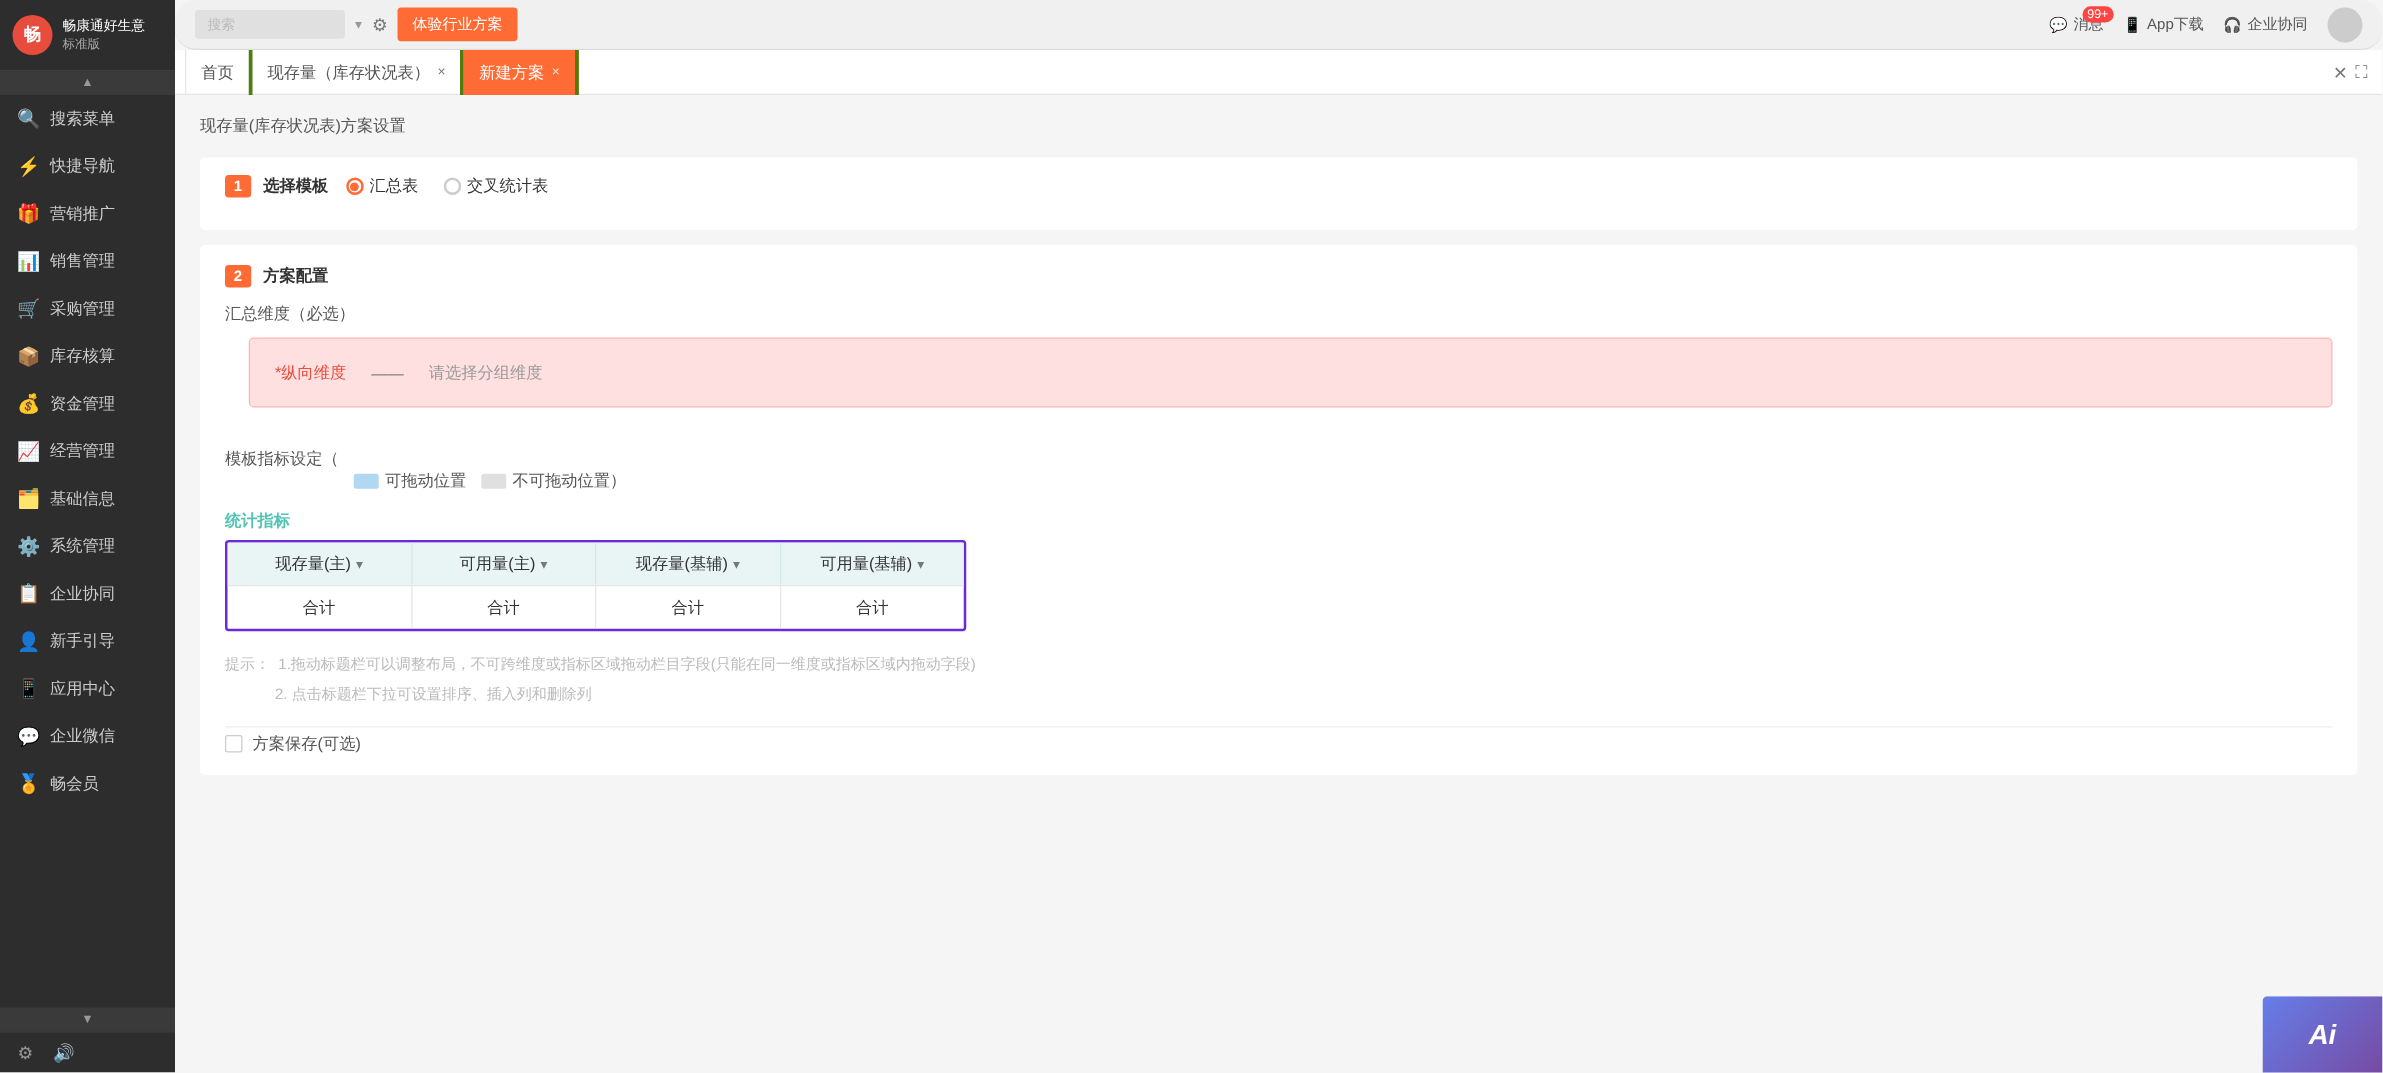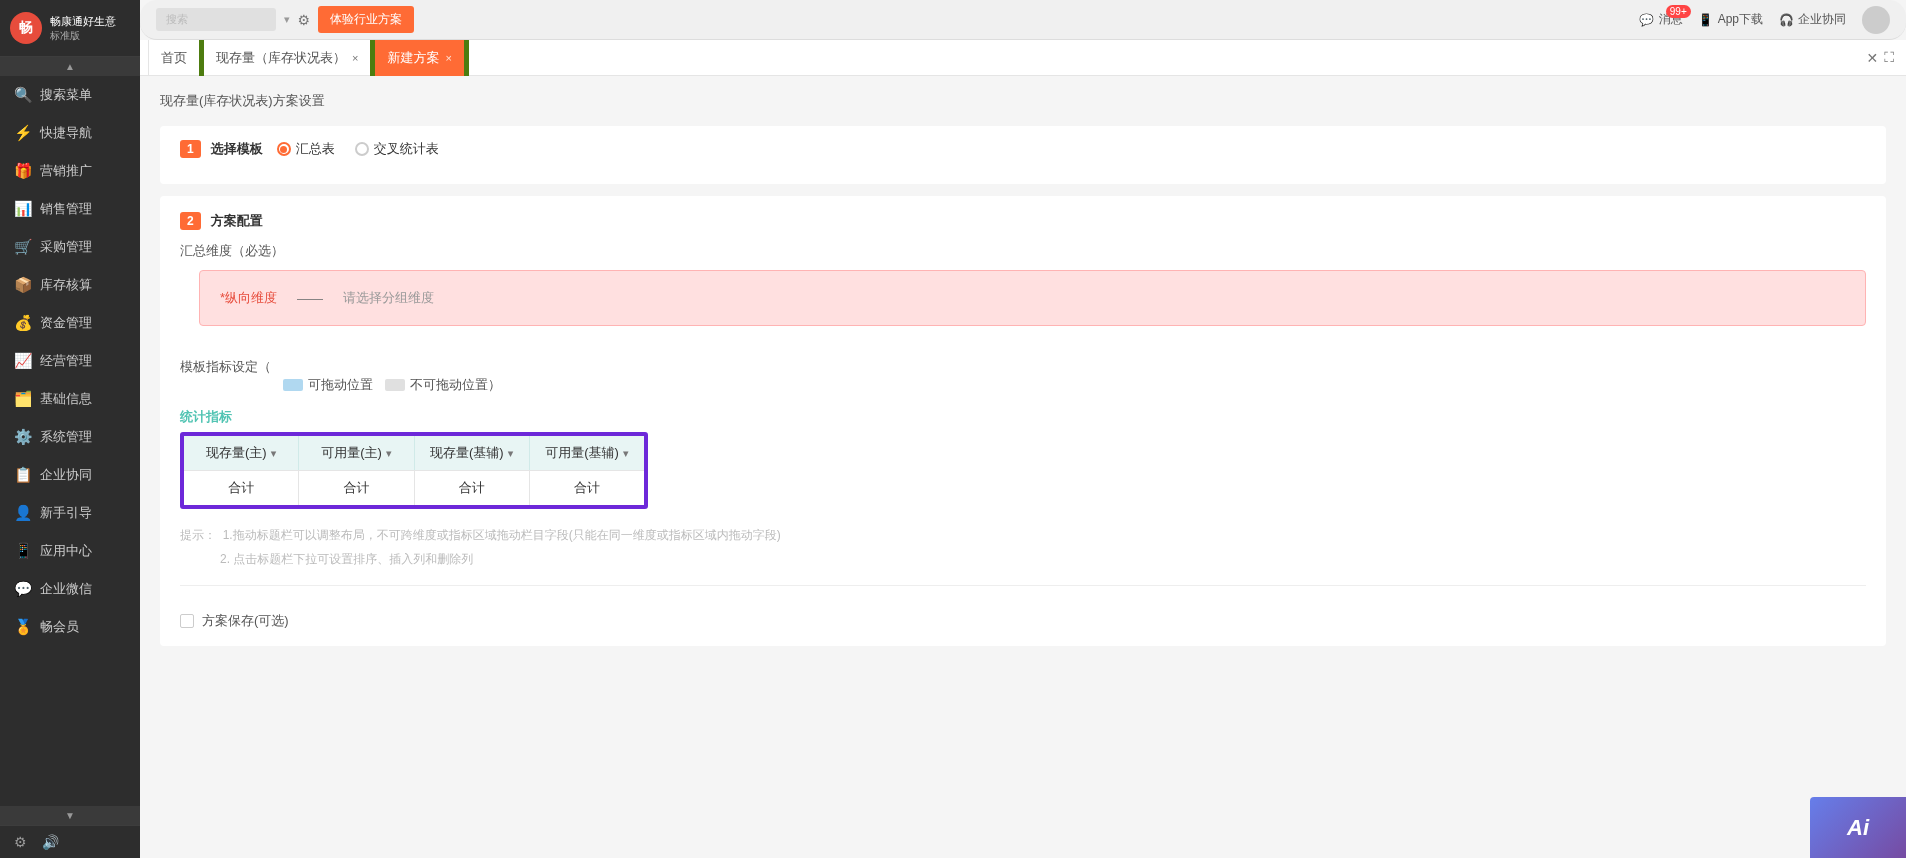--- a/index.html
+++ b/index.html
@@ -150,21 +150,21 @@
     }
     .tab {
       padding: 0 12px;
       height: 36px;
       display: flex;
       align-items: center;
       gap: 6px;
       font-size: 13px;
       cursor: pointer;
       color: #555;
-      border-right: 5px solid #4d7c0f;
+      border-right: 3px solid #4d7c0f;
     }
     .tab:first-child { border-left: 1px solid #e5e5e5; }
     .tab.active {
       background: #ff6b35;
       color: white;
     }
     .tab-close {
       font-size: 11px;
       cursor: pointer;
       color: inherit;
@@ -281,24 +281,24 @@
     }
 
     
     .stats-label {
       color: #52c4b3;
       font-size: 13px;
       margin-bottom: 6px;
       font-weight: bold;
     }
     .stats-table {
-      border: 4px solid #6d28d9;
+      border: 2px solid #6d28d9;
       border-radius: 3px;
       overflow: hidden;
-      width: 468px;
+      width: 593px;
     }
     .stats-header {
       display: flex;
       background: #e8f5f4;
     }
     .stats-col {
       flex: 1;
       display: flex;
       align-items: center;
       justify-content: center;
@@ -326,21 +326,21 @@
 
     
     .hints { color: #bbb; font-size: 12px; line-height: 2; margin-top: 14px; }
 
     
     .save-row {
       display: flex;
       align-items: center;
       gap: 8px;
       margin-top: 14px;
-      padding-top: 26px;
+      padding-top: 4px;
       border-top: 1px solid #eee;
     }
     .save-checkbox {
       width: 14px;
       height: 14px;
       border: 1px solid #ccc;
       border-radius: 2px;
       cursor: pointer;
     }
     .save-label { font-size: 13px; color: #555; }

